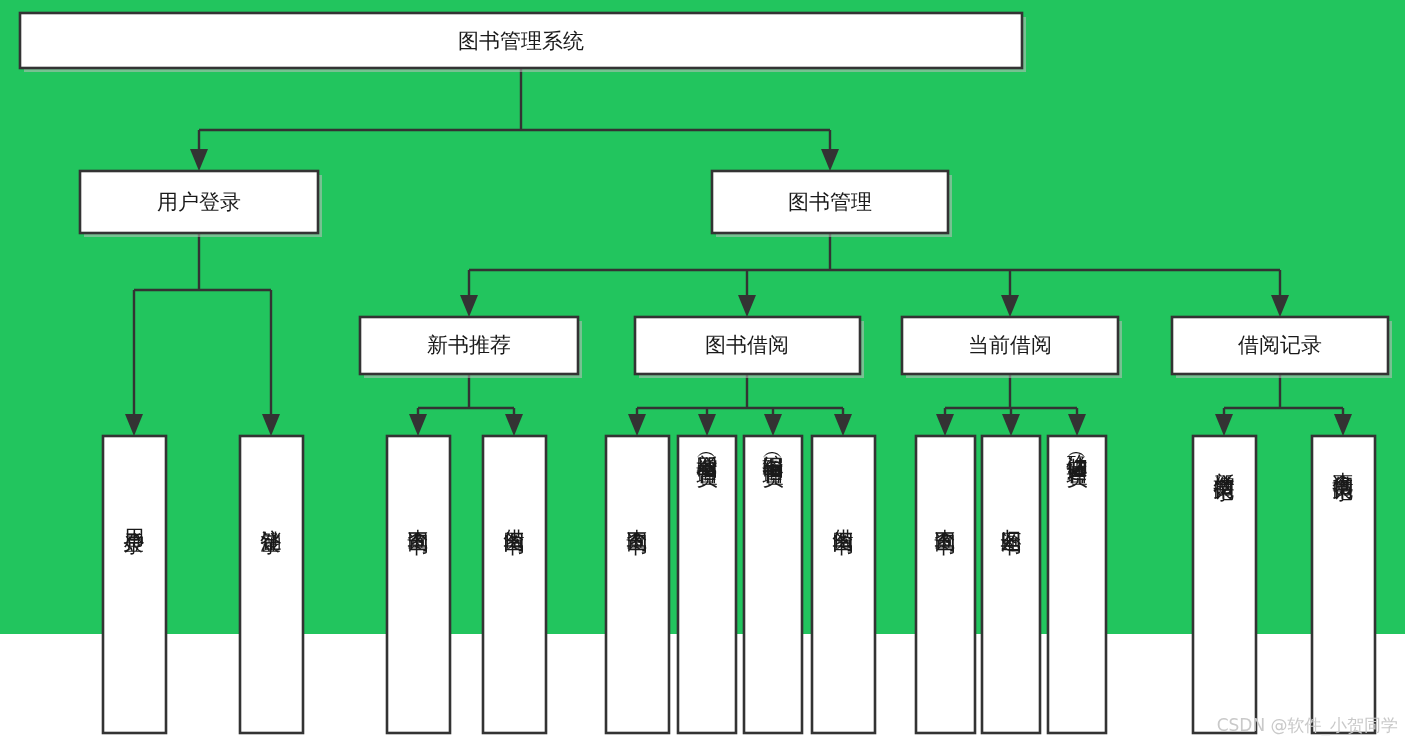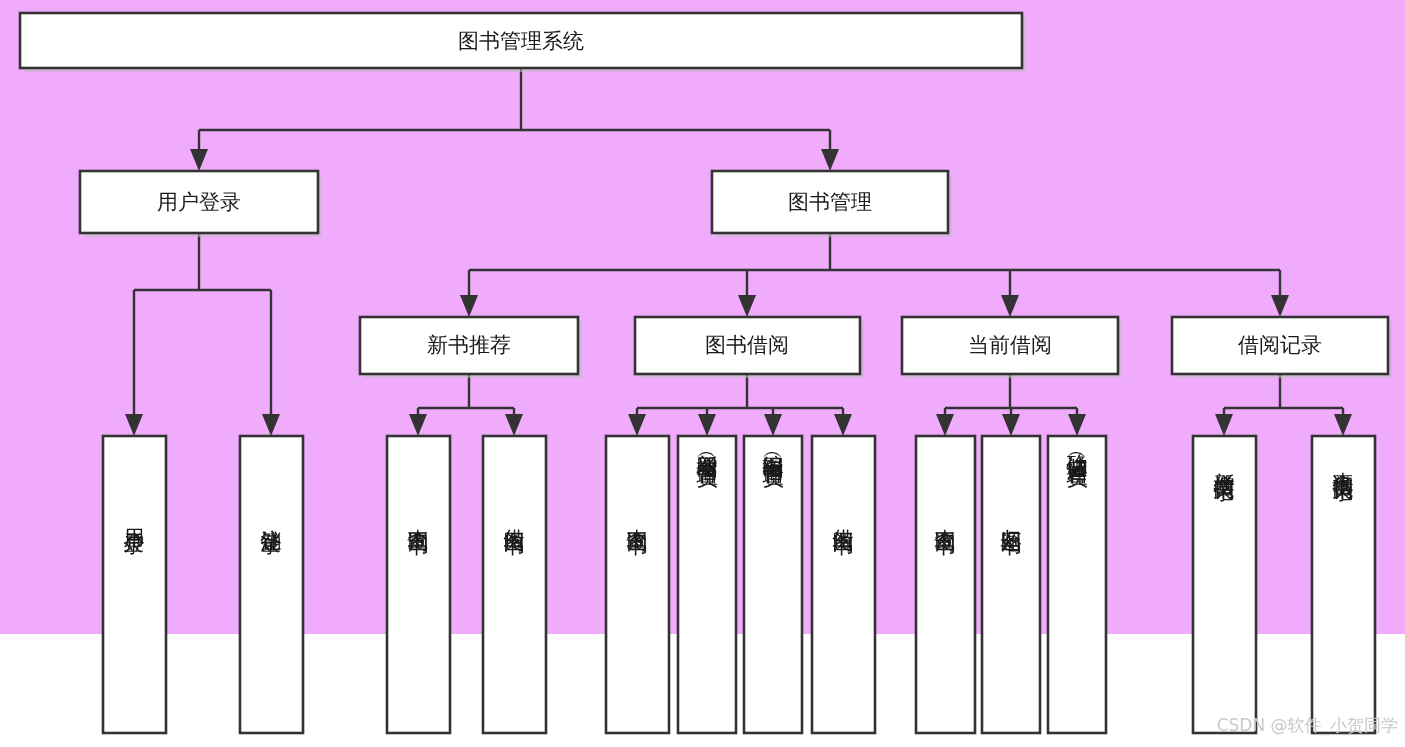--- a/index.html
+++ b/index.html
@@ -10,21 +10,21 @@
   body {
     width: 1405px;
     height: 747px;
     font-family: "DejaVu Sans", "Liberation Sans", sans-serif;
     overflow: hidden;
   }
   #diagram-root {
     position: relative;
     width: 1405px;
     height: 634px;
-    background: #f0abfc;
+    background: #22c55e;
   }
   svg#flow-svg {
     position: absolute;
     left: 0;
     top: 0;
     width: 1405px;
     height: 747px;
   }
   .node-box {
     fill: #ffffff;

